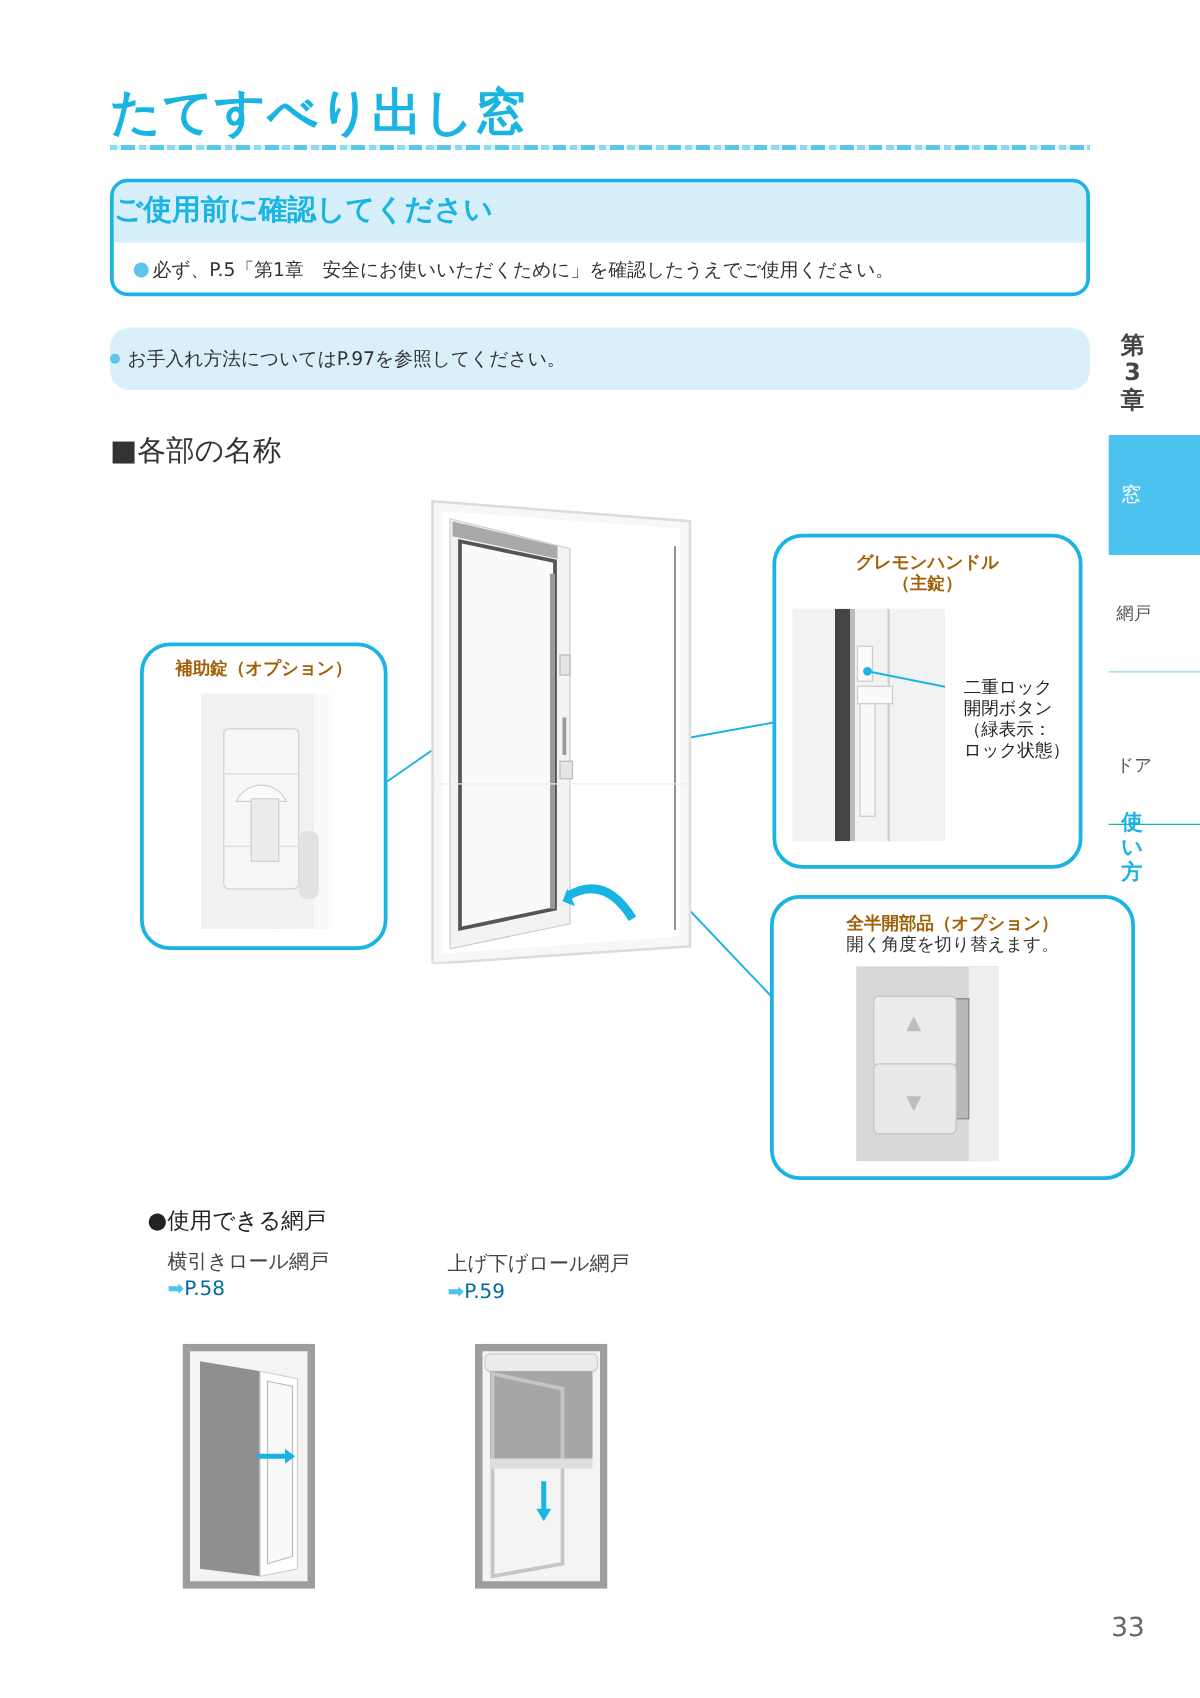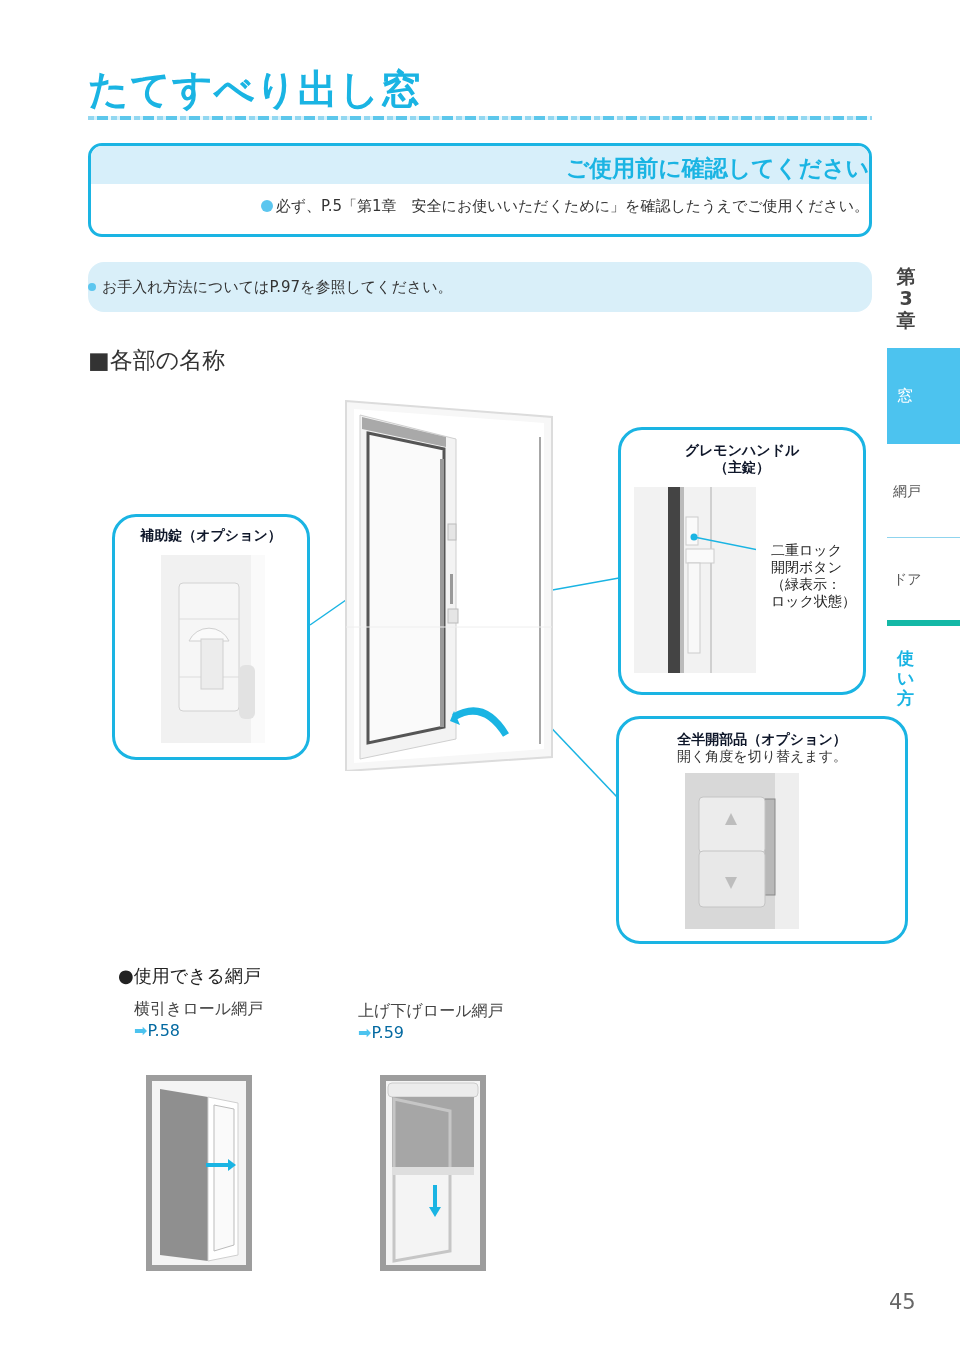--- a/index.html
+++ b/index.html
@@ -4,40 +4,40 @@
 <style>
   * { margin: 0; padding: 0; box-sizing: border-box; }
   html, body { width: 960px; height: 1358px; background: #ffffff; overflow: hidden; }
   body { position: relative; font-family: "DejaVu Sans", "Liberation Sans", sans-serif; color: #333; }
 
   .title { position: absolute; left: 88px; top: 62px; font-size: 40px; font-weight: bold; color: #1ab4e3; letter-spacing: 1px; }
   .title-underline { position: absolute; left: 88px; top: 116px; width: 784px; height: 4px;
     background: repeating-linear-gradient(90deg, #7fd0ee 0 6px, #cdeefa 6px 9px, #3fbde8 9px 20px, #e6f7fd 20px 23px); opacity: .85; }
 
   .confirm-box { position: absolute; left: 88px; top: 143px; width: 784px; height: 94px; border: 3px solid #1ab4e3; border-radius: 14px; overflow: hidden; }
-  .confirm-head { height: 38px; background: #d7effa; text-align: right; line-height: 44px; font-size: 23px; font-weight: bold; color: #1ab4e3; }
-  .confirm-body { line-height: 44px; font-size: 15px; color: #333; text-align: right; }
+  .confirm-head { height: 48px; background: #d7effa; text-align: left; line-height: 44px; font-size: 23px; font-weight: bold; color: #1ab4e3; }
+  .confirm-body { padding-left: 16px; line-height: 44px; font-size: 15px; color: #333; }
   .dot { display: inline-block; width: 12px; height: 12px; border-radius: 50%; background: #5cc6ef; margin-right: 3px; vertical-align: -1px; }
   .dot-sm { width: 8px; height: 8px; margin-right: 6px; vertical-align: 1px; }
 
   .care-box { position: absolute; left: 88px; top: 262px; width: 784px; height: 50px; background: #d9eff9; border-radius: 16px; line-height: 50px; font-size: 15px; color: #333; }
 
   .section-head { position: absolute; left: 88px; top: 345px; font-size: 23px; color: #333; }
 
   
   .side-chapter { position: absolute; left: 893px; top: 265px; width: 26px; font-size: 19px; font-weight: bold; color: #444; text-align: center; line-height: 22px; }
   .side-tab { position: absolute; left: 887px; width: 73px; text-align: left; padding-left: 6px; font-size: 14px; color: #555; }
   .side-tab.active { top: 348px; height: 96px; background: #4cc3ef; color: #ffffff; font-size: 16px; line-height: 96px; padding-left: 10px; }
   .side-tab.t2 { top: 444px; height: 94px; line-height: 94px; border-bottom: 1px solid #8fd4ee; }
-  .side-tab.t3 { top: 532px; height: 94px; line-height: 94px; border-bottom: 6px solid #14b8a6; }
+  .side-tab.t3 { top: 566px; height: 94px; line-height: 94px; border-bottom: 1px solid #14b8a6; }
   .side-tab.t4 { top: 648px; width: 40px; padding-left: 10px; font-size: 17px; font-weight: bold; color: #1ab4e3; line-height: 20px; }
 
   
   .callout { position: absolute; border: 3px solid #1ab4e3; border-radius: 24px; background: #fff; }
-  .callout-title { text-align: center; font-size: 14px; color: #0f172a; line-height: 17px; }
+  .callout-title { text-align: center; font-size: 14px; color: #a16207; line-height: 17px; }
   .co-left { left: 112px; top: 514px; width: 198px; height: 246px; }
   .co-left .callout-title { margin-top: 10px; font-weight: bold; font-family: Liberation Serif, serif; }
   .co-handle { left: 618px; top: 427px; width: 248px; height: 268px; }
   .co-handle .callout-title { margin-top: 12px; font-weight: bold; }
   .co-stop { left: 616px; top: 716px; width: 292px; height: 228px; }
   .co-stop .callout-title { margin-top: 12px; font-weight: bold; }
   .co-stop .callout-sub { text-align: center; font-size: 14px; color: #333; line-height: 16px; }
 
   .photo { position: absolute; background: linear-gradient(90deg, #f0f0f0, #e6e6e6 60%, #f7f7f7); }
 
@@ -204,13 +204,13 @@
     <rect x="6" y="6" width="94" height="184" fill="#f4f4f4"></rect>
     <rect x="8" y="8" width="90" height="14" rx="4" fill="#ececec" stroke="#ccc"></rect>
     <rect x="12" y="22" width="82" height="70" fill="#a6a6a6"></rect>
     <polygon points="14,24 70,36 70,176 14,186" fill="none" stroke="#c6c6c6" stroke-width="3"></polygon>
     <rect x="12" y="92" width="82" height="8" fill="#dedede"></rect>
     <rect x="53" y="110" width="4" height="24" fill="#1ab4e3"></rect>
     <polygon points="49,132 61,132 55,142" fill="#1ab4e3"></polygon>
   </svg>
 </div>
 
-<div class="page-num">45</div>
+<div class="page-num">33</div>
 
 </body></html>

